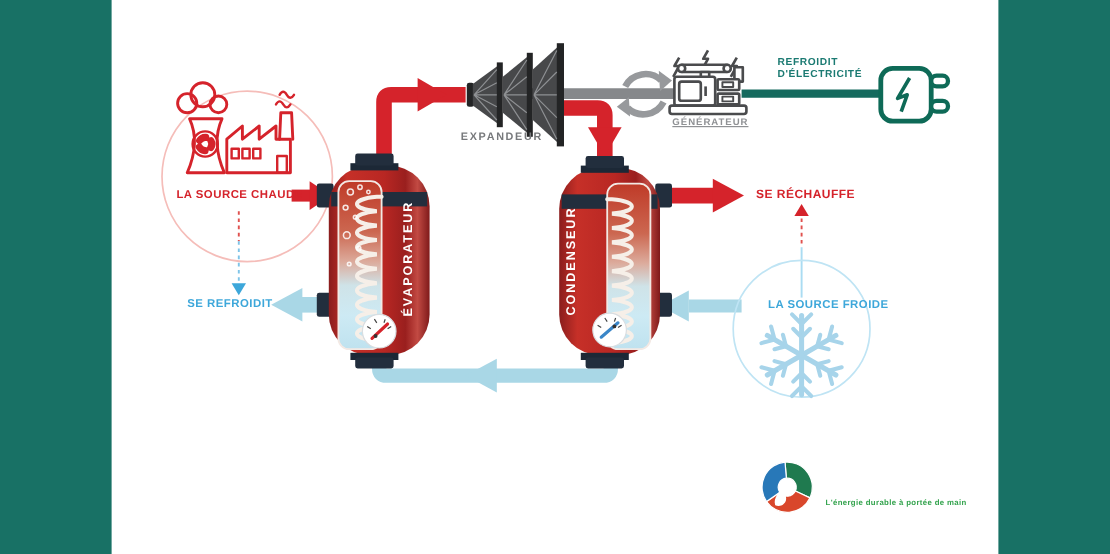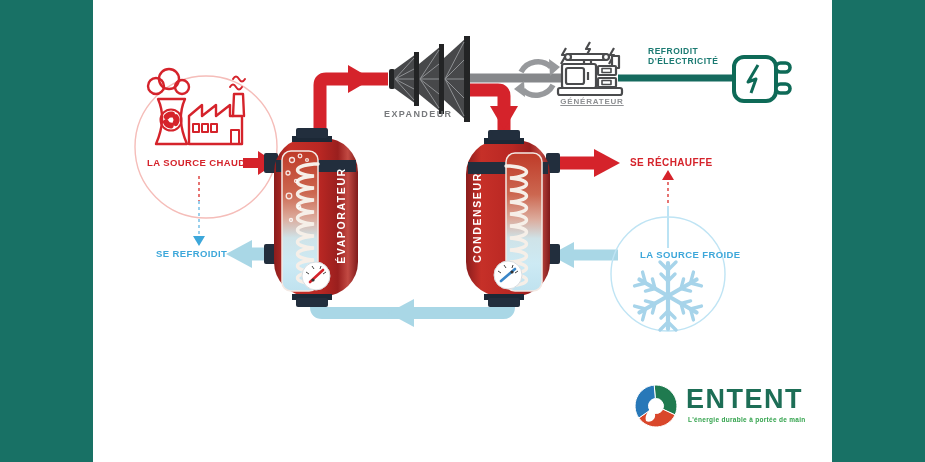--- a/index.html
+++ b/index.html
@@ -258,16 +258,15 @@
   <div class="lbl lbl-gray expandeur">EXPANDEUR</div>
   <div class="lbl generateur">GÉNÉRATEUR</div>
   <div class="lbl lbl-teal production">
     <span>REFROIDIT</span><br>
     <span>D'ÉLECTRICITÉ</span>
   </div>
   <div class="tank-label cond">CONDENSEUR</div>
   <div class="lbl lbl-hot se-rechauffe">SE RÉCHAUFFE</div>
   <div class="lbl lbl-cold src-froide">LA SOURCE FROIDE</div>
 
-  <div class="logo-text">ENTENT</div>
   <div class="logo-tag">L'énergie durable à portée de main</div>
 
 </div>
 
 </body></html>

